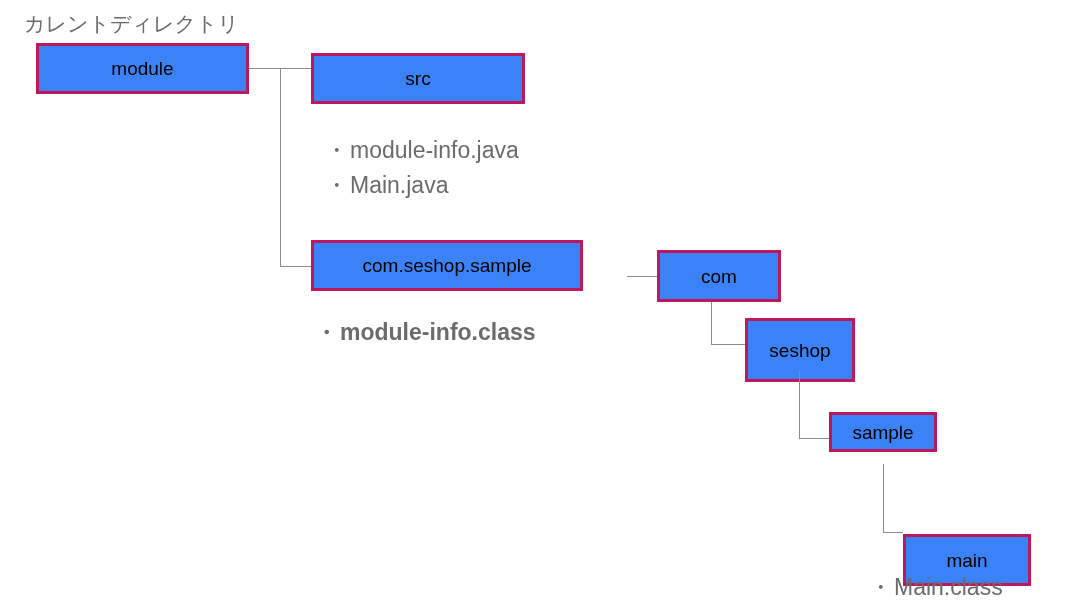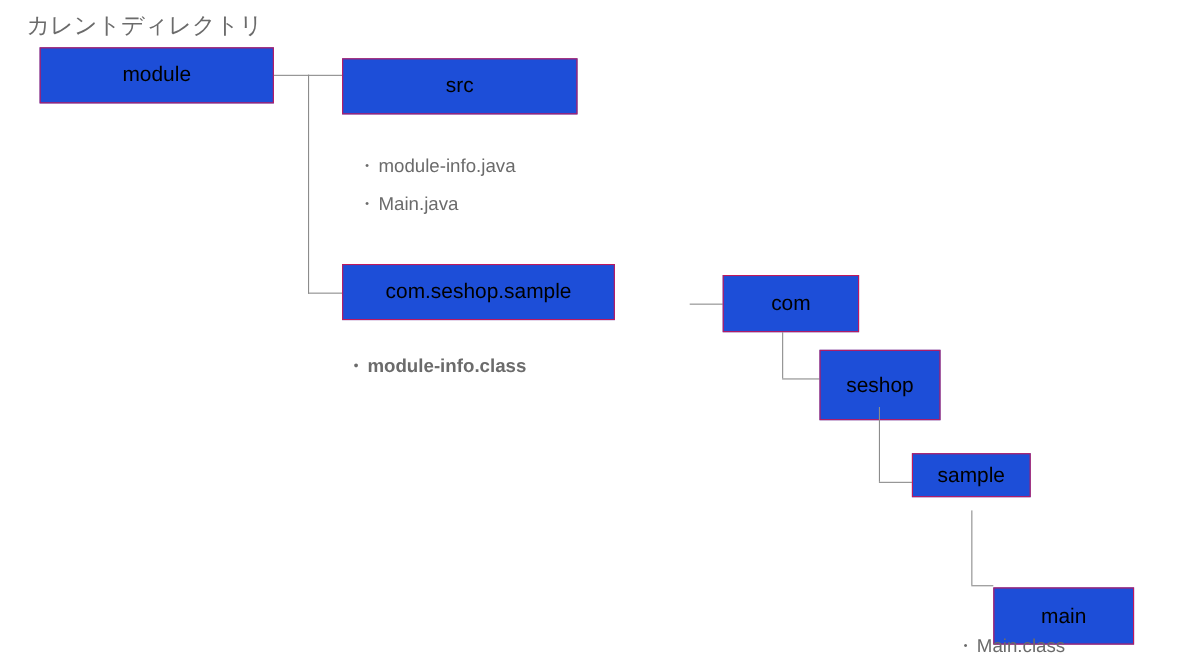--- a/index.html
+++ b/index.html
@@ -13,22 +13,22 @@
     height: 608px;
     background: #ffffff;
     overflow: hidden;
     font-family: "Liberation Sans", sans-serif;
   }
 
   
   .node {
     position: absolute;
     box-sizing: border-box;
-    background: #1d4ed8;
-    border: 1px solid #be185d;
+    background: #3b82f6;
+    border: 3px solid #be185d;
     display: flex;
     align-items: center;
     justify-content: center;
     color: #000000;
     font-size: 19px;
     line-height: 1;
     white-space: nowrap;
   }
   .node .node-label { pointer-events: none; }
 
@@ -44,21 +44,21 @@
   .caption {
     position: absolute;
     color: #6b6b6b;
     font-size: 21px;
     line-height: 1;
     white-space: nowrap;
   }
   .filelist {
     position: absolute;
     color: #6b6b6b;
-    font-size: 17px;
+    font-size: 23px;
     line-height: 35px;
     white-space: nowrap;
   }
   .filelist .file-row { display: block; }
   .filelist .bullet { margin-right: 2px; }
 </style>
 </head>
 <body>
 
 <div id="canvas">
@@ -83,21 +83,21 @@
 
   <div class="filelist" style="left:325px; top:133px;">
     <span class="file-row">
       <span class="bullet">・</span><span>module-info.java</span>
     </span>
     <span class="file-row">
       <span class="bullet">・</span><span>Main.java</span>
     </span>
   </div>
 
-  <div class="node" style="left:311px; top:240px; width:248px; height:51px;">
+  <div class="node" style="left:311px; top:240px; width:272px; height:51px;">
     <span class="node-label">com.seshop.sample</span>
   </div>
 
   <div class="filelist" style="left:315px; top:315px;font-weight:bold;">
     <span class="file-row">
       <span class="bullet">・</span><span>module-info.class</span>
     </span>
   </div>
 
   <div class="conn h" style="left:627px; top:276px; width:30px;"></div>

